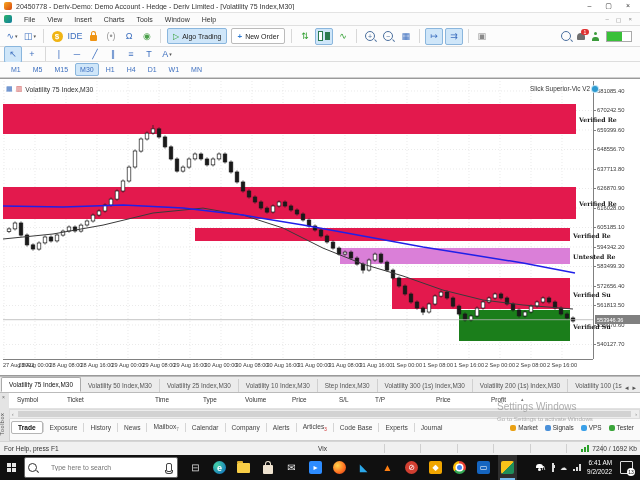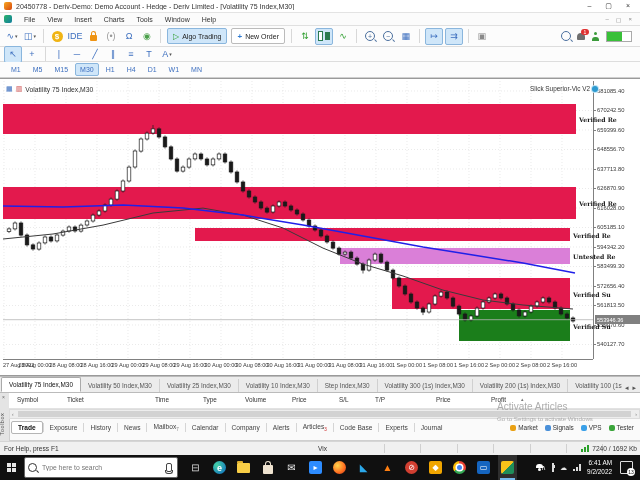--- a/index.html
+++ b/index.html
@@ -109,21 +109,21 @@
   .sb-div{position:absolute;top:2px;width:1px;height:9px;background:#d0d0d0;}
   .sb-right{position:absolute;right:3px;display:flex;align-items:center;gap:3px;}
   .sigbars{display:flex;align-items:flex-end;gap:1px;height:7px;}
   .sigbars i{width:2px;background:#2aa02a;display:block;}
 
   
   .taskbar{top:455px;height:25px;background:#101010;display:flex;align-items:center;}
   .startbtn{width:24px;height:25px;display:flex;align-items:center;justify-content:center;}
   .winlogo{width:10px;height:10px;display:grid;grid-template-columns:4px 4px;grid-template-rows:4px 4px;gap:1px;}
   .winlogo i{background:#e8e8e8;display:block;}
-  .tsearch-wrap{width:146px;height:19px;background:#fff;border:1px solid #666;border-radius:2px;display:flex;align-items:center;padding:0 3px;gap:3px;}
+  .tsearch-wrap{width:146px;height:19px;background:#fff;border:1px solid #666;border-radius:2px;display:flex;align-items:center;padding:0 3px;gap:12px;}
   .tsmag{width:7px;height:7px;border:1.2px solid #333;border-radius:50%;position:relative;flex:none;}
   .tsmag::after{content:"";position:absolute;width:3px;height:1.2px;background:#333;bottom:-1px;right:-3px;transform:rotate(45deg);}
   .tsearch{border:none;outline:none;flex:1;font-size:6.8px;color:#333;font-family:"Liberation Sans",sans-serif;min-width:0;background:transparent;}
   .mic{width:4px;height:7px;border-radius:2px;border:1px solid #444;position:relative;flex:none;margin-right:2px;}
   .mic::after{content:"";position:absolute;left:-2px;right:-2px;bottom:-3px;height:3px;border:1px solid #444;border-top:none;border-radius:0 0 3px 3px;}
   .apps{display:flex;align-items:center;gap:5px;margin-left:8px;}
   .app{width:19px;height:25px;display:flex;align-items:center;justify-content:center;position:relative;}
   .app .g{font-size:10px;line-height:1;}
   .app .sq{width:13px;height:13px;border-radius:2px;display:flex;align-items:center;justify-content:center;font-size:8px;color:#fff;}
   .app.active{background:#2e2e2e;}
@@ -564,21 +564,21 @@
         <span class="tdiv"></span>
         <span class="ttab ">Journal</span>
         <span class="tb-right">
           <span class="tbri"><span class="dot" style="background:#e9a013"></span>Market</span>
           <span class="tbri"><span class="dot" style="background:#4a90d9"></span>Signals</span>
           <span class="tbri"><span class="dot" style="background:#3aa0e8"></span>VPS</span>
           <span class="tbri"><span class="dot" style="background:#3aa43a"></span>Tester</span>
         </span>
       </div>
     <div class="watermark">
-      <div class="w1">Activate Articles</div>
+      <div class="w1">Settings Windows</div>
       <div class="w2">Go to Settings to activate Windows</div>
     </div>
   </div>
 
   <div class="band statusbar">
     <span class="sb-left">For Help, press F1</span>
     <span class="sb-center">Vix</span>
     <span id="sb-divs">
         <span class="sb-div" style="left:384px"></span>
         <span class="sb-div" style="left:420px"></span>

